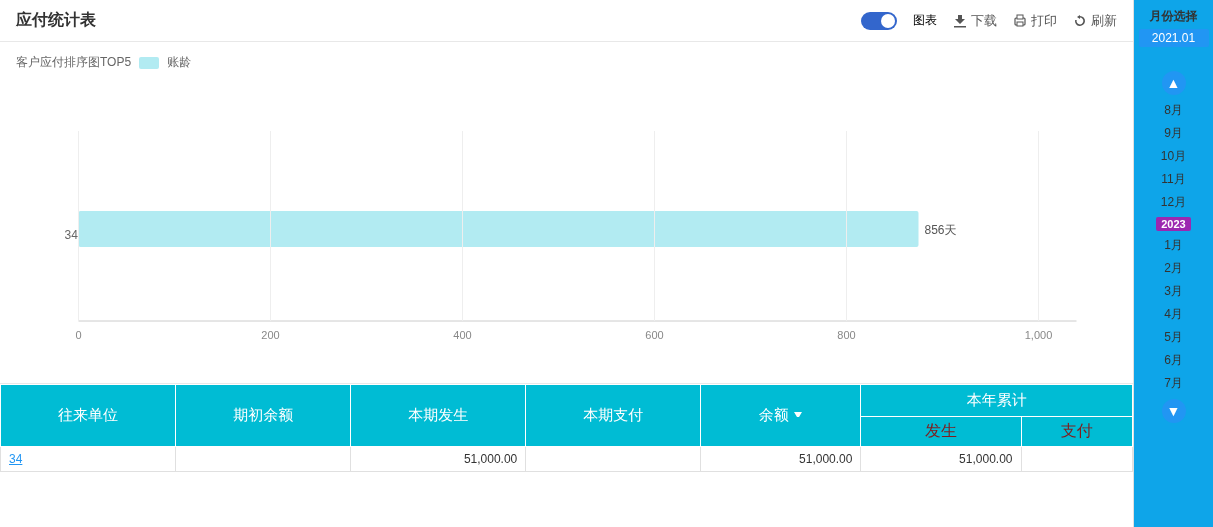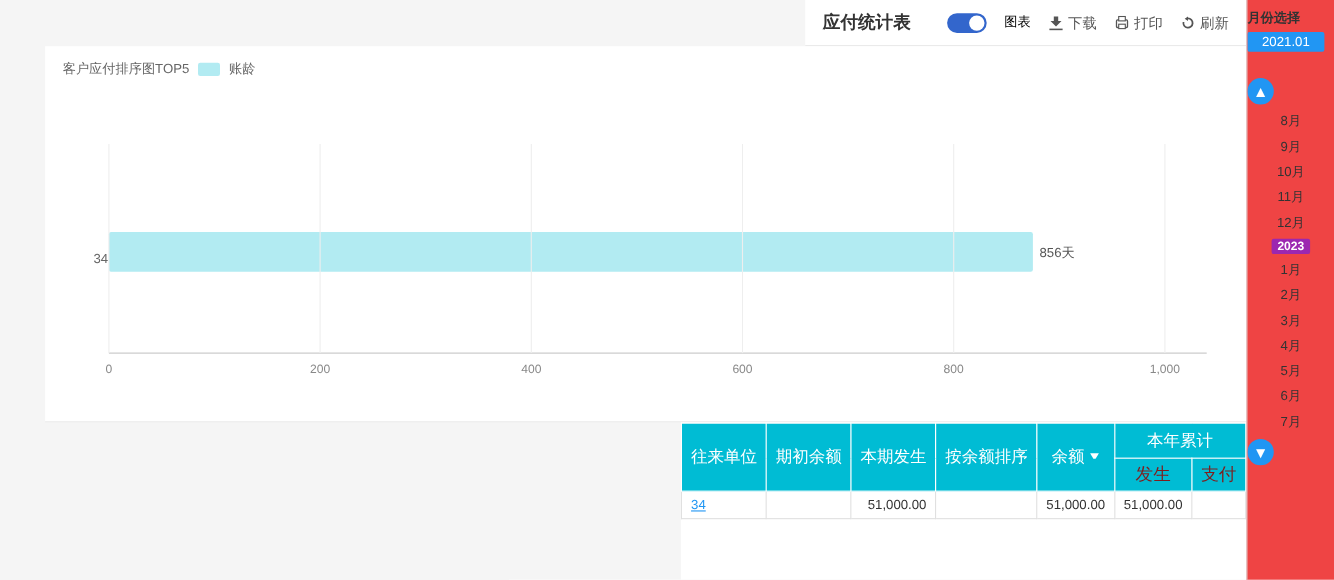--- a/index.html
+++ b/index.html
@@ -1,18 +1,18 @@
 <!DOCTYPE html>
 <html><head>
   <meta charset="utf-8">
   <style>
     * { margin: 0; padding: 0; box-sizing: border-box; }
     body { font-family: 'Microsoft YaHei', Arial, sans-serif; font-size: 12px; background: #f5f5f5; width: 1213px; height: 527px; overflow: hidden; display: flex; }
 
-    .main-content { flex: 1; display: flex; flex-direction: column; overflow: hidden; align-items: flex-end; }
+    .main-content { flex: 1; display: flex; flex-direction: column; overflow: hidden; }
 
     
     .header { display: flex; align-items: center; justify-content: space-between; padding: 8px 16px; background: #fff; border-bottom: 1px solid #e8e8e8; height: 42px; }
     .header-title { font-size: 16px; font-weight: bold; color: #333; }
     .header-actions { display: flex; align-items: center; gap: 16px; }
     .toggle-wrap { display: flex; align-items: center; gap: 16px; padding-left: 33px; }
     .toggle-switch { width: 36px; height: 18px; background: #36c; border-radius: 9px; position: relative; cursor: pointer; }
     .toggle-switch::after { content: ''; position: absolute; width: 14px; height: 14px; background: #fff; border-radius: 50%; top: 2px; right: 2px; }
     .action-btn { display: flex; align-items: center; gap: 4px; color: #555; cursor: pointer; font-size: 13px; }
 
@@ -30,21 +30,21 @@
     
     .table-area { background: #fff; flex: 1; overflow: auto; }
     table { width: 100%; border-collapse: collapse; }
     .table-header-row-1 th { background: #00bcd4; color: #fff; text-align: center; padding: 6px 8px; font-size: 15px; font-weight: normal; border: 1px solid #fff; }
     .table-header-row-2 th { background: #00bcd4; color: #7f1d1d; text-align: center; padding: 4px 8px; font-size: 16px; font-weight: normal; border: 1px solid #fff; }
     .table-data-row td { border: 1px solid #e0e0e0; padding: 5px 8px; font-size: 12px; color: #333; background: #fff; }
     .text-right { text-align: right; }
     .link-style { color: #2196f3; text-decoration: underline; cursor: pointer; }
 
     
-    .right-sidebar { width: 80px; background: #ef4444; border-left: 1px solid #e0e0e0; display: flex; flex-direction: column; align-items: flex-start; padding: 8px 0; overflow-y: auto; }
+    .right-sidebar { width: 80px; background: #0ea5e9; border-left: 1px solid #e0e0e0; display: flex; flex-direction: column; align-items: center; padding: 8px 0; overflow-y: auto; }
     .sidebar-title { font-size: 12px; color: #333; margin-bottom: 4px; font-weight: bold; writing-mode: horizontal-tb; text-align: center; }
     .sidebar-date { font-size: 12px; color: #fff; background: #2196f3; padding: 2px 6px; border-radius: 2px; margin-bottom: 20px; text-align: center; width: 70px; }
     .scroll-btn { width: 24px; height: 24px; background: #2196f3; border-radius: 50%; display: flex; align-items: center; justify-content: center; cursor: pointer; margin: 4px 0; color: #fff; font-size: 14px; }
     .month-item { font-size: 12px; color: #333; padding: 3px 0; cursor: pointer; text-align: center; width: 100%; }
   </style>
 </head>
 <body>
 
 <div class="main-content">
 
@@ -116,21 +116,21 @@
     </div>
   </div>
 
   <div class="table-area">
     <table>
       <thead>
         <tr class="table-header-row-1">
           <th rowspan="2">往来单位</th>
           <th rowspan="2">期初余额</th>
           <th rowspan="2">本期发生</th>
-          <th rowspan="2">按余额排序</th>
+          <th rowspan="2">本期支付</th>
           <th rowspan="2">余额 <svg width="10" height="10" viewBox="0 0 10 10" display="inline">
                 <polygon points="1,2 9,2 6,7 4,7" fill="#fff"></polygon>
               </svg></th>
           <th colspan="2">本年累计</th>
         </tr>
         <tr class="table-header-row-2">
           <th>发生</th>
           <th>支付</th>
         </tr>
       </thead>

